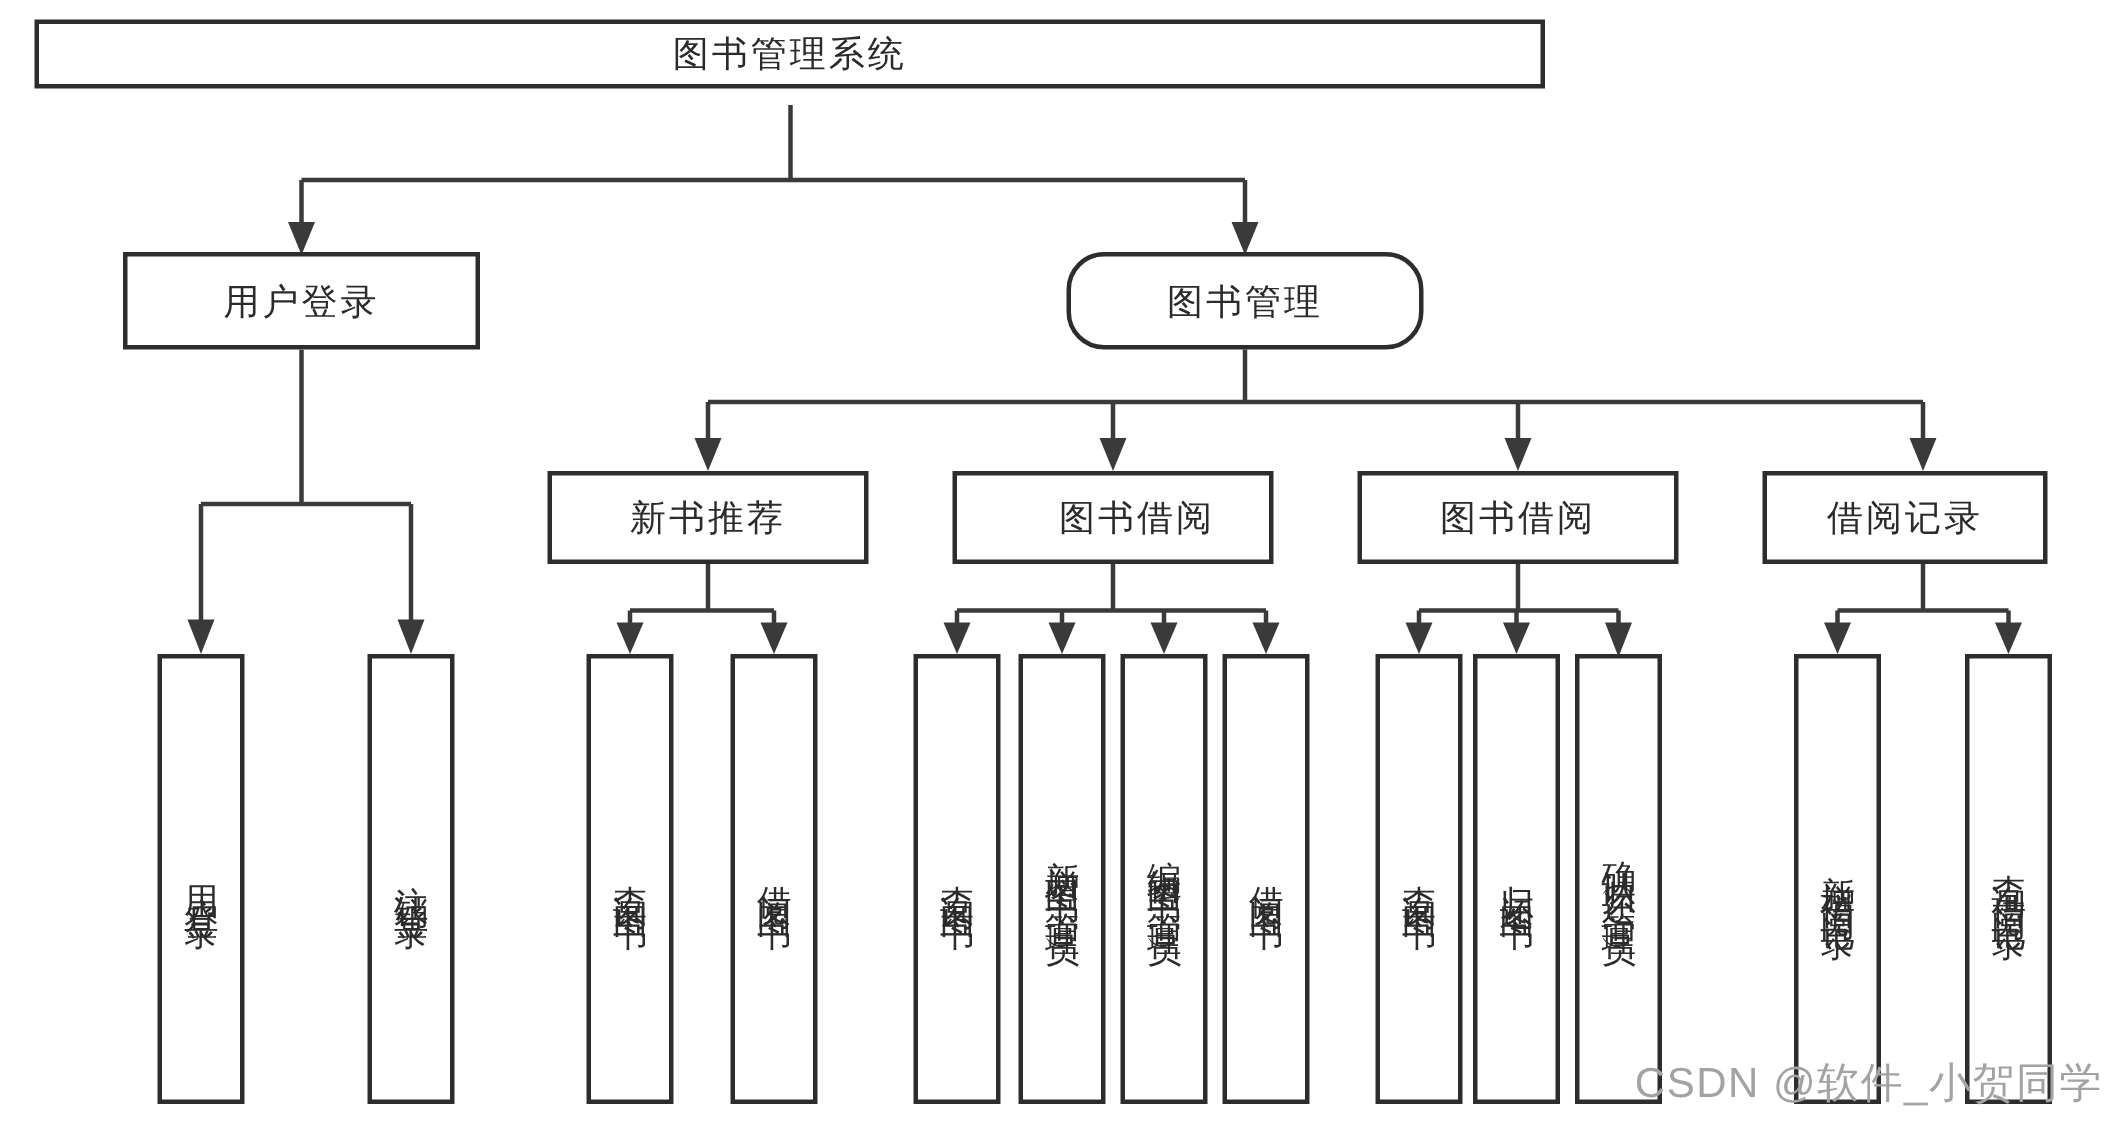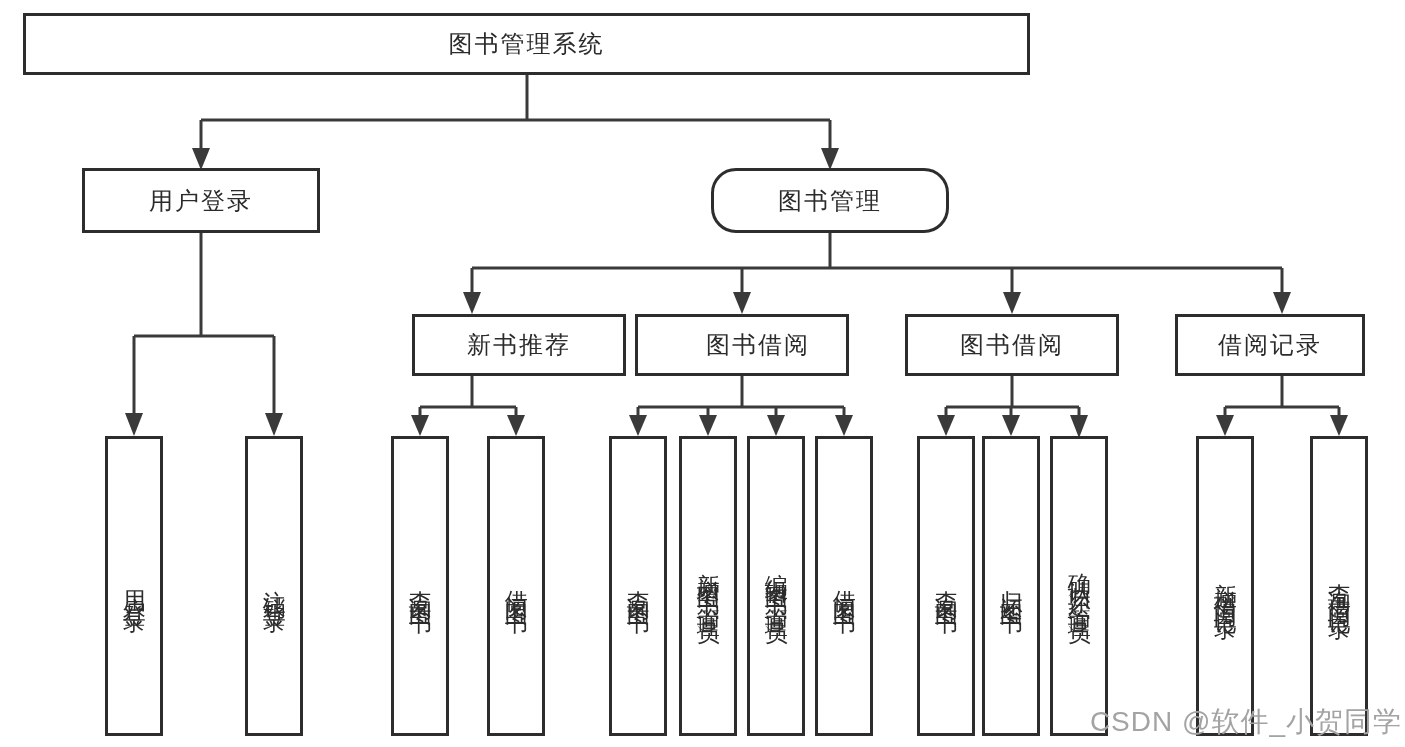--- a/index.html
+++ b/index.html
@@ -34,24 +34,24 @@
   }
   .leaf .v-label {
     writing-mode: vertical-rl;
     text-orientation: mixed;
     font-size: 23px;
     letter-spacing: 7px;
     line-height: 1.1;
     white-space: nowrap;
   }
   
-  .n-root       { left: 23px;   top: 13px;  width: 1007px; height: 62px; }
+  .n-root       { left: 23px;   top: 13px;  width: 1007px; height: 46px; }
   .n-userlogin  { left: 82px;   top: 168px; width: 238px;  height: 65px; }
   .n-bookmgmt   { left: 711px;  top: 168px; width: 238px;  height: 65px; border-radius: 25px; }
-  .n-m0 { left: 365px;  top: 314px; width: 214px; height: 62px; margin-left: 47px; }
+  .n-m0 { left: 365px;  top: 314px; width: 214px; height: 62px; }
   .n-m1 { left: 635px;  top: 314px; width: 214px; height: 62px; padding-left: 32px; }
   .n-m2 { left: 905px;  top: 314px; width: 214px; height: 62px; }
   .n-m3 { left: 1175px; top: 314px; width: 190px; height: 62px; }
   .leaf { top: 436px; width: 58px; height: 300px; }
   .l-a0 { left: 105px; }  .l-a1 { left: 245px; }
   .l-b0 { left: 391px; }  .l-b1 { left: 487px; }
   .l-c0 { left: 609px; }  .l-c1 { left: 679px; }  .l-c2 { left: 747px; }  .l-c3 { left: 815px; }
   .l-d0 { left: 917px; }  .l-d1 { left: 982px; }  .l-d2 { left: 1050px; }
   .l-e0 { left: 1196px; } .l-e1 { left: 1310px; }
   .watermark {

